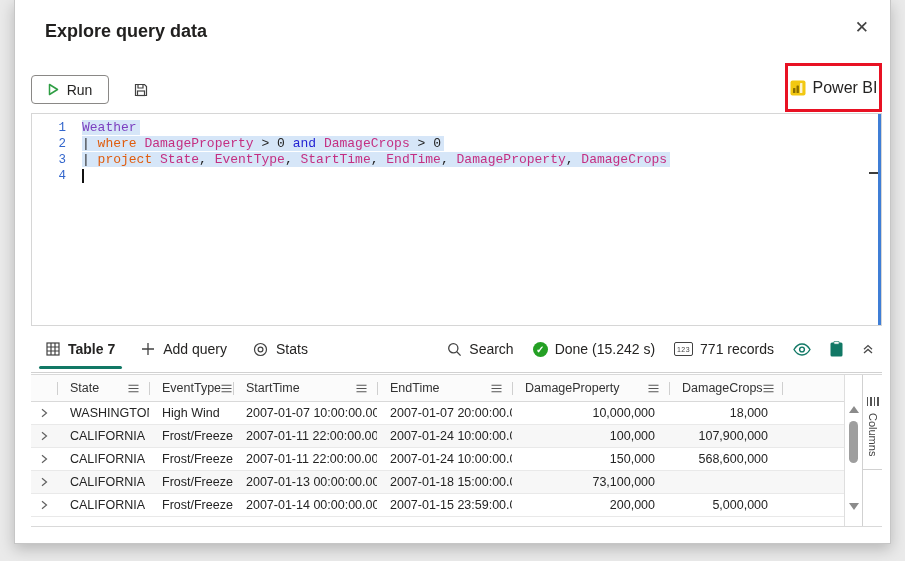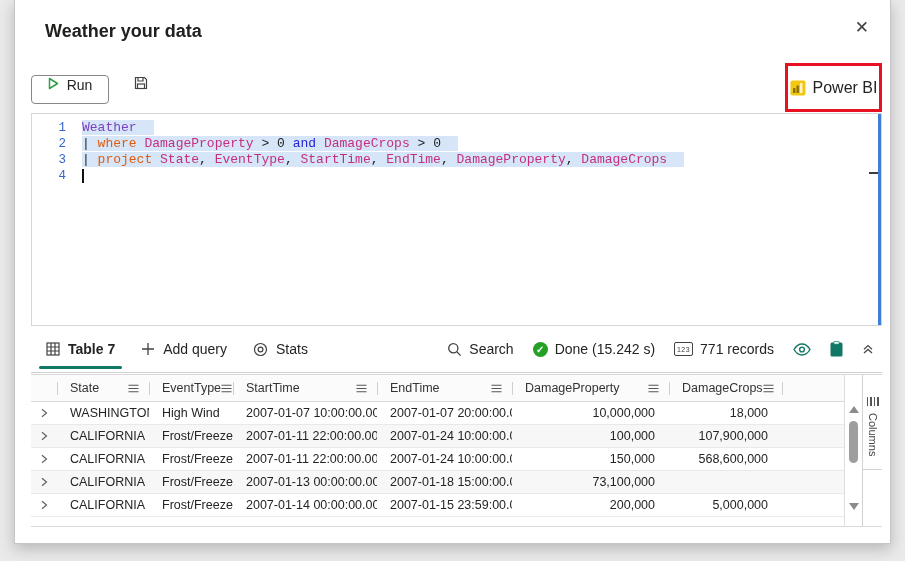--- a/index.html
+++ b/index.html
@@ -6,37 +6,37 @@
   body{width:905px;height:561px;overflow:hidden;background:#ececec;
        font-family:"Liberation Sans",sans-serif;color:#252423;}
   .screen{position:relative;width:905px;height:561px;background:#eaeaea;}
   .modal{position:absolute;left:14px;top:0;width:877px;height:544px;background:#fff;
          border:1px solid #c6c6c6;border-top:none;box-sizing:border-box;
          box-shadow:0 5px 14px rgba(0,0,0,.22);}
   
   .dlg-title{position:absolute;left:30px;top:21px;font-size:18px;font-weight:700;color:#21201f;}
   .close-btn{position:absolute;right:21px;top:19px;font-size:17px;color:#424242;cursor:default;line-height:1;}
   
-  .tb-btn{display:flex;align-items:flex-start;gap:8px;font-size:14px;color:#252423;height:29px;}
+  .tb-btn{display:flex;align-items:center;gap:8px;font-size:14px;color:#252423;height:29px;}
   .run-btn{position:absolute;left:16px;top:75px;width:78px;height:29px;justify-content:center;
            border:1px solid #8a8886;border-radius:4px;background:#fff;box-sizing:border-box;}
   .save-btn{position:absolute;left:118px;top:75px;}
   .copy-btn{position:absolute;left:660px;top:75px;}
   .pbi-box{position:absolute;left:770px;top:63px;width:97px;height:49px;border:3px solid #e81123;
            box-sizing:border-box;display:flex;align-items:center;justify-content:center;}
   .pbi-btn{display:flex;align-items:center;gap:7px;font-size:16px;}
   
   .editor{position:absolute;left:16px;top:113px;width:851px;height:213px;border:1px solid #d6d6d6;
           box-sizing:border-box;font-family:"Liberation Mono","DejaVu Sans Mono",monospace;
           font-size:13px;background:#fff;}
   .gutter{position:absolute;left:0;top:6px;width:34px;text-align:right;color:#3366cc;}
   .gutter div{height:16px;line-height:16px;font-size:12.5px;}
   .code{position:absolute;left:50px;top:6px;right:14px;white-space:pre;}
   .code-line{height:16px;line-height:16px;position:relative;}
-  .sel{background:#d6e6f8;padding-right:17px;text-align:center;}
+  .sel{background:#d6e6f8;padding-right:3px;text-align:center;}
   .tok-table{color:#7b3fbf}.tok-operator{color:#e05c0d}.tok-column{color:#c42f82}
   .tok-keyword{color:#2323d3}.tok-number{color:#232323}.tok-plain{color:#1f1f1f}
   .caret{display:inline-block;width:1.5px;height:14px;background:#111;vertical-align:middle;}
   .overview-ruler{position:absolute;right:0;top:0;width:3px;height:100%;background:#3f7ed6;}
   .ruler-cursor-mark{position:absolute;right:3px;top:58px;width:9px;height:2px;background:#3c3c3c;}
   
   .results-bar{position:absolute;left:16px;top:326px;width:851px;height:47px;
                border-bottom:1px solid #d1d1d1;box-sizing:border-box;}
   .tabs{position:absolute;left:2px;top:0;height:100%;display:flex;align-items:center;}
   .tab{position:relative;display:flex;align-items:center;gap:8px;height:100%;padding:0 13px;
@@ -81,21 +81,21 @@
   .col-label{position:absolute;left:50%;top:38px;transform:translateX(-50%);
              writing-mode:vertical-rl;font-size:11px;color:#424242;}
   svg{display:block;}
 </style>
 </head>
 <body>
 
 <div class="screen">
   <div class="modal">
 
-    <div class="dlg-title">Weather your data</div>
+    <div class="dlg-title">Explore query data</div>
     <div class="close-btn">✕</div>
 
     <button class="tb-btn run-btn" style="cursor:default;">
       <span>
         <svg width="11" height="13" viewBox="0 0 11 13">
             <path d="M1.5 1.5 L9.5 6.5 L1.5 11.5 Z" fill="none" stroke="#2f9e44" stroke-width="1.5" stroke-linejoin="round"></path>
           </svg>
       </span>
       <span>Run</span>
     </button>

